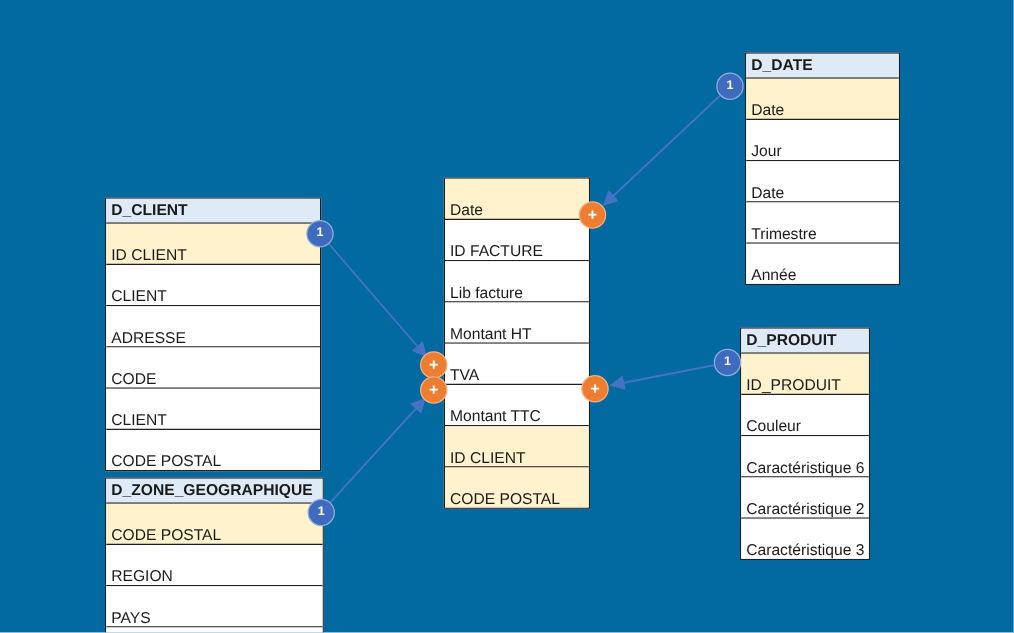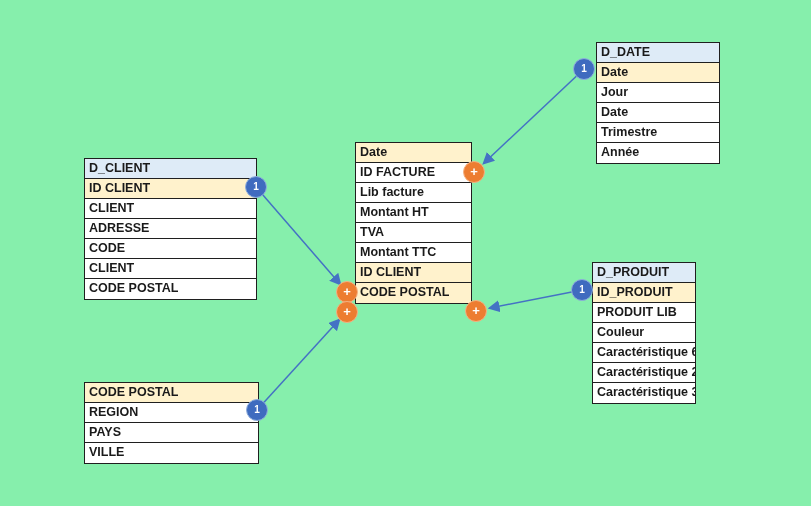--- a/index.html
+++ b/index.html
@@ -1,33 +1,33 @@
 <!DOCTYPE html>
 <html><head>
 <meta charset="utf-8">
 <style>
   html,body{margin:0;padding:0;background:#fff;}
   #canvas{
-    position:relative;width:811px;height:506px;background:#86efac;overflow:hidden;
+    position:relative;width:811px;height:506px;background:#0369a1;overflow:hidden;
     font-family:"Liberation Sans","DejaVu Sans",sans-serif;color:#1a1a1a;
   }
   #rel-layer{position:absolute;left:0;top:0;width:811px;height:506px;z-index:1;}
   .tbl{
     position:absolute;z-index:2;border:1px solid #1f1f1f;background:#fff;
     box-sizing:border-box;font-size:12.5px;
   }
   .th{
     height:20px;line-height:19px;padding:0 4px;font-weight:bold;
     border-bottom:1px solid #1f1f1f;box-sizing:border-box;white-space:nowrap;overflow:hidden;
   }
   .dim .th{background:#DEEBF7;}
   .fact .th{background:#FCE4D6;}
   .tr{
-    height:20px;line-height:19px;padding:0 4px;background:#fff;
-    border-bottom:1px solid #1f1f1f;box-sizing:border-box;white-space:nowrap;overflow:hidden;font-weight:bold;
+    height:20px;line-height:19px;padding:16px 4px;background:#fff;
+    border-bottom:1px solid #1f1f1f;box-sizing:border-box;white-space:nowrap;overflow:hidden;
   }
   .tr:last-child{border-bottom:none;}
   .tr.key{background:#FFF2CC;}
   .badge{
     position:absolute;z-index:3;width:22px;height:22px;border-radius:50%;
     box-sizing:border-box;text-align:center;color:#fff;font-weight:bold;
   }
   .badge.one{background:#3F6BBF;border:1px solid #8FAEDC;font-size:10px;line-height:20px;}
   .badge.many{background:#ED7D31;border:1px solid #F4B183;font-size:13px;line-height:19px;}
 </style>
@@ -74,28 +74,28 @@
     <div class="tr">Montant HT</div>
     <div class="tr">TVA</div>
     <div class="tr">Montant TTC</div>
     <div class="tr key">ID CLIENT</div>
     <div class="tr key">CODE POSTAL</div>
   </div>
 
   <div class="tbl dim" style="left:592px;top:262px;width:104px;">
     <div class="th">D_PRODUIT</div>
     <div class="tr key">ID_PRODUIT</div>
-    <div class="tr">PRODUIT LIB</div>
     <div class="tr">Couleur</div>
     <div class="tr">Caractéristique 6</div>
     <div class="tr">Caractéristique 2</div>
     <div class="tr">Caractéristique 3</div>
   </div>
 
   <div class="tbl dim" style="left:84px;top:382px;width:175px;">
+    <div class="th">D_ZONE_GEOGRAPHIQUE</div>
     <div class="tr key">CODE POSTAL</div>
     <div class="tr">REGION</div>
     <div class="tr">PAYS</div>
     <div class="tr">VILLE</div>
   </div>
 
   <div class="badge one" style="left:573px;top:58px;">1</div>
   <div class="badge many" style="left:463px;top:161px;">+</div>
 
   <div class="badge one" style="left:245px;top:176px;">1</div>

